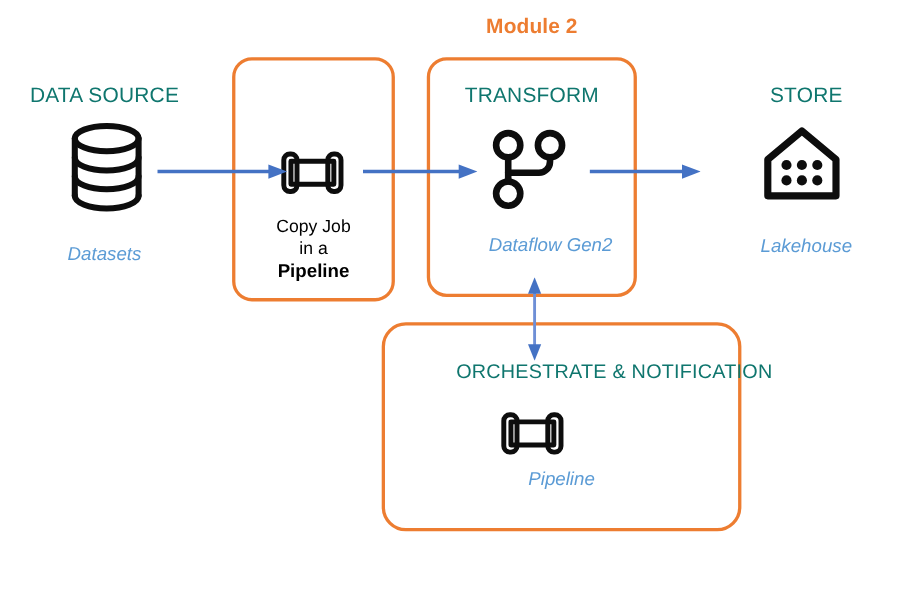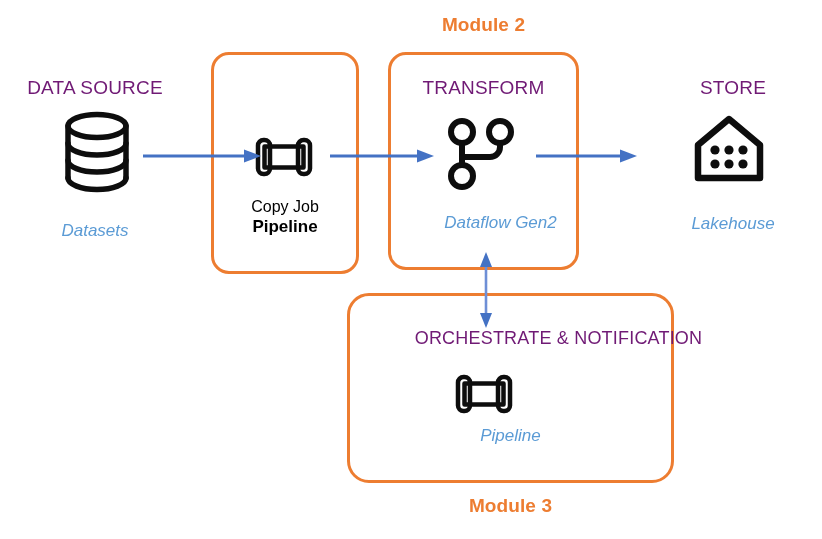--- a/index.html
+++ b/index.html
@@ -41,21 +41,21 @@
     white-space: nowrap;
     text-align: center;
   }
   #module1-caption { left: 211px; top: 14px;  width: 148px; }
   #module2-caption { left: 388px; top: 14px;  width: 191px; }
   #module3-caption { left: 347px; top: 495px; width: 327px; }
 
   
   .stage-heading {
     position: absolute;
-    color: #701a75;
+    color: #0f766e;
     font-size: 19px;
     font-weight: normal;
     letter-spacing: 0.2px;
     white-space: nowrap;
     text-align: center;
   }
   #heading-data-source { left: 0px;   top: 77px;  width: 190px; }
   #heading-ingestion   { left: 211px; top: 77px;  width: 148px; }
   #heading-transform   { left: 388px; top: 77px;  width: 191px; }
   #heading-store       { left: 645px; top: 77px;  width: 176px; }
@@ -111,21 +111,20 @@
 </head>
 <body>
 
 <div id="canvas">
 
   <div class="module-box" id="module1-box"></div>
   <div class="module-box" id="module2-box"></div>
   <div class="module-box" id="module3-box"></div>
 
   <div class="module-caption" id="module2-caption">Module 2</div>
-  <div class="module-caption" id="module3-caption">Module 3</div>
 
   <div class="stage-heading" id="heading-data-source">DATA SOURCE</div>
   <div class="stage-heading" id="heading-transform">TRANSFORM</div>
   <div class="stage-heading" id="heading-store">STORE</div>
   <div class="stage-heading" id="heading-orchestrate">ORCHESTRATE &amp; NOTIFICATION</div>
 
   <div class="icon-wrap" id="icon-database">
     <svg width="80" height="82" viewBox="0 0 80 82" aria-hidden="true">
       <g fill="none" stroke="#0D0D0D" stroke-width="5.5" stroke-linecap="round" stroke-linejoin="round">
         <ellipse cx="40" cy="15" rx="29" ry="11.5"></ellipse>
@@ -181,20 +180,21 @@
         <rect x="3" y="4" width="12" height="34" rx="5.5"></rect>
         <rect x="43" y="4" width="12" height="34" rx="5.5"></rect>
       </g>
     </svg>
   </div>
 
   <div class="sub-label" id="label-datasets">Datasets</div>
 
   <div id="label-ingestion-sub">
     <div>Copy Job</div>
+    <div>in a</div>
     <div class="strong">Pipeline</div>
   </div>
 
   <div class="sub-label" id="label-dataflow">Dataflow Gen2</div>
   <div class="sub-label" id="label-lakehouse">Lakehouse</div>
   <div class="sub-label" id="label-pipeline3">Pipeline</div>
 
   <div class="connector" id="arrow-source-to-ingest">
     <svg width="118" height="20" viewBox="0 0 118 20" aria-hidden="true">
       <path d="M0 10 H 104" stroke="#4472C4" stroke-width="3.2" fill="none"></path>

